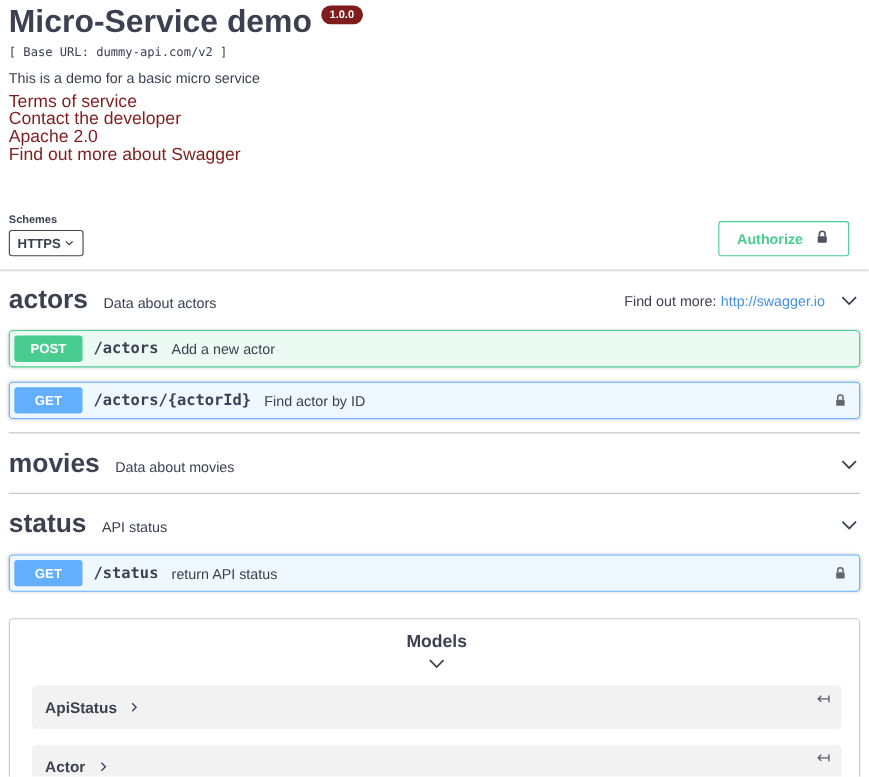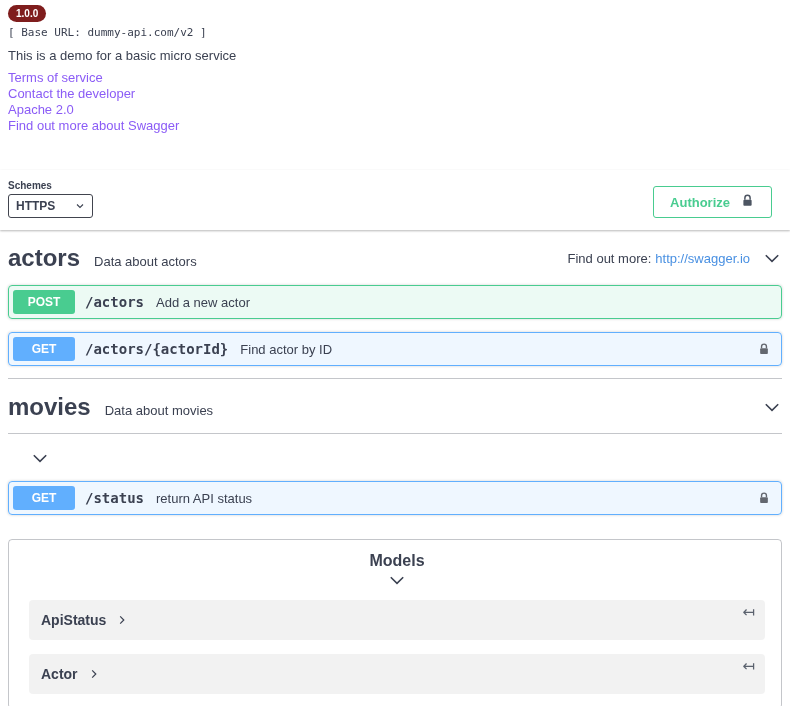--- a/index.html
+++ b/index.html
@@ -36,22 +36,22 @@
   .base-url {
     font-family: "DejaVu Sans Mono", monospace;
     font-size: 11px;
     color: #3b4151;
     margin-top: 4px;
   }
   .description { font-size: 13px; margin-top: 9px; color: #3b4151; }
   .links { margin-top: 7px; }
   .links a {
     display: block;
-    color: #8b5cf6;
-    font-size: 13px;
+    color: #7f1d1d;
+    font-size: 16px;
     line-height: 16px;
     text-decoration: none;
     cursor: pointer;
   }
 
   
   .scheme-container {
     margin-top: 36px;
     padding: 10px 8px 12px;
     display: flex;
@@ -60,21 +60,21 @@
     background: #fff;
     box-shadow: 0 1px 2px rgba(0,0,0,0.28);
   }
   .schemes-label {
     display: block;
     font-size: 10px;
     font-weight: 700;
     margin-bottom: 3px;
   }
   .scheme-select {
-    width: 85px;
+    width: 68px;
     border: 1px solid #41444e;
     border-radius: 3px;
     padding: 4px 7px;
     display: flex;
     align-items: center;
     justify-content: space-between;
     font-size: 12px;
     font-weight: 700;
     background: #fff;
     cursor: pointer;
@@ -180,20 +180,21 @@
     font-size: 15px;
     color: #5b626e;
   }
   .chev { flex: none; display: block; }
 </style>
 </head>
 <body>
 
 <div class="wrap">
   <h1 class="title">
+    <span>Micro-Service demo</span>
     <span class="version-badge">1.0.0</span>
   </h1>
   <div class="base-url">[ Base URL: dummy-api.com/v2 ]</div>
   <div class="description">This is a demo for a basic micro service</div>
   <nav class="links">
     <a>Terms of service</a>
     <a>Contact the developer</a>
     <a>Apache 2.0</a>
     <a>Find out more about Swagger</a>
   </nav>
@@ -266,20 +267,24 @@
       <div class="tag-right">
         <svg class="chev" width="20" height="20" viewBox="0 0 20 20">
             <path d="M3.8 7.2L10 13.4l6.2-6.2" fill="none" stroke="#3b4151" stroke-width="1.6"></path>
           </svg>
       </div>
     </div>
   </section>
 
   <section class="tag-section no-border">
     <div class="tag-header">
+      <h3 class="tag-title">
+        <span class="tag-name">status</span>
+        <span class="tag-desc">API status</span>
+      </h3>
       <div class="tag-right">
         <svg class="chev" width="20" height="20" viewBox="0 0 20 20">
             <path d="M3.8 7.2L10 13.4l6.2-6.2" fill="none" stroke="#3b4151" stroke-width="1.6"></path>
           </svg>
       </div>
     </div>
 
     <div class="opblock get">
       <span class="method-badge get">GET</span>
       <span class="op-path">/status</span>

